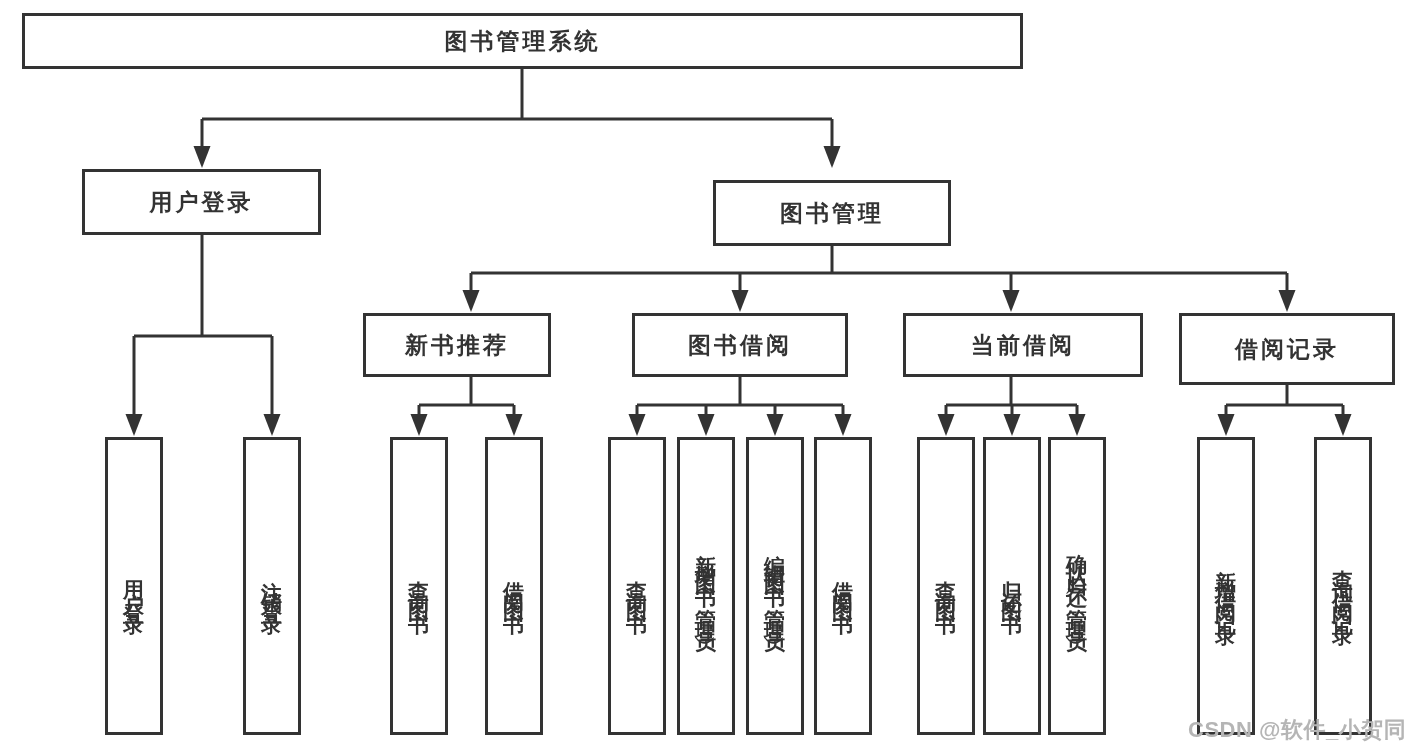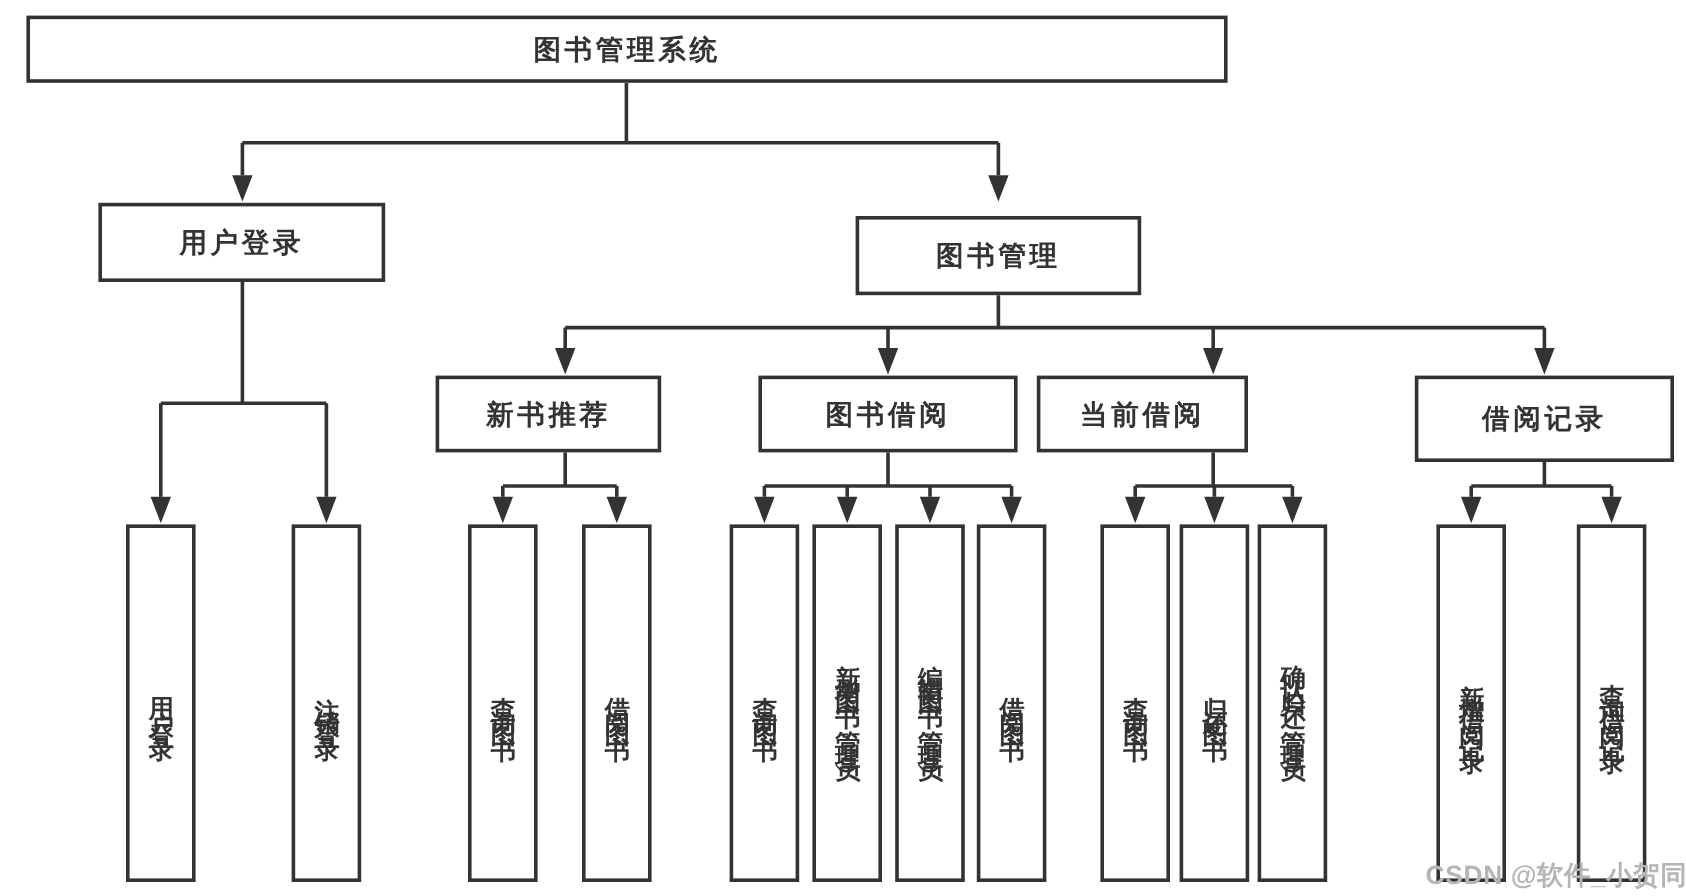--- a/index.html
+++ b/index.html
@@ -143,21 +143,21 @@
   <div class="node box-h" style="left:713px;top:180px;width:238px;height:66px">
     <span>图书管理</span>
   </div>
 
   <div class="node box-h" style="left:363px;top:313px;width:188px;height:64px">
     <span>新书推荐</span>
   </div>
   <div class="node box-h" style="left:632px;top:313px;width:216px;height:64px">
     <span>图书借阅</span>
   </div>
-  <div class="node box-h" style="left:864px;top:313px;width:176px;height:64px">
+  <div class="node box-h" style="left:903px;top:313px;width:240px;height:64px">
     <span>当前借阅</span>
   </div>
   <div class="node box-h" style="left:1179px;top:313px;width:216px;height:72px">
     <span>借阅记录</span>
   </div>
 
   <div class="node box-v" style="left:105px;top:437px;width:58px;height:298px">
     <span>用户登录</span>
   </div>
   <div class="node box-v" style="left:243px;top:437px;width:58px;height:298px">

